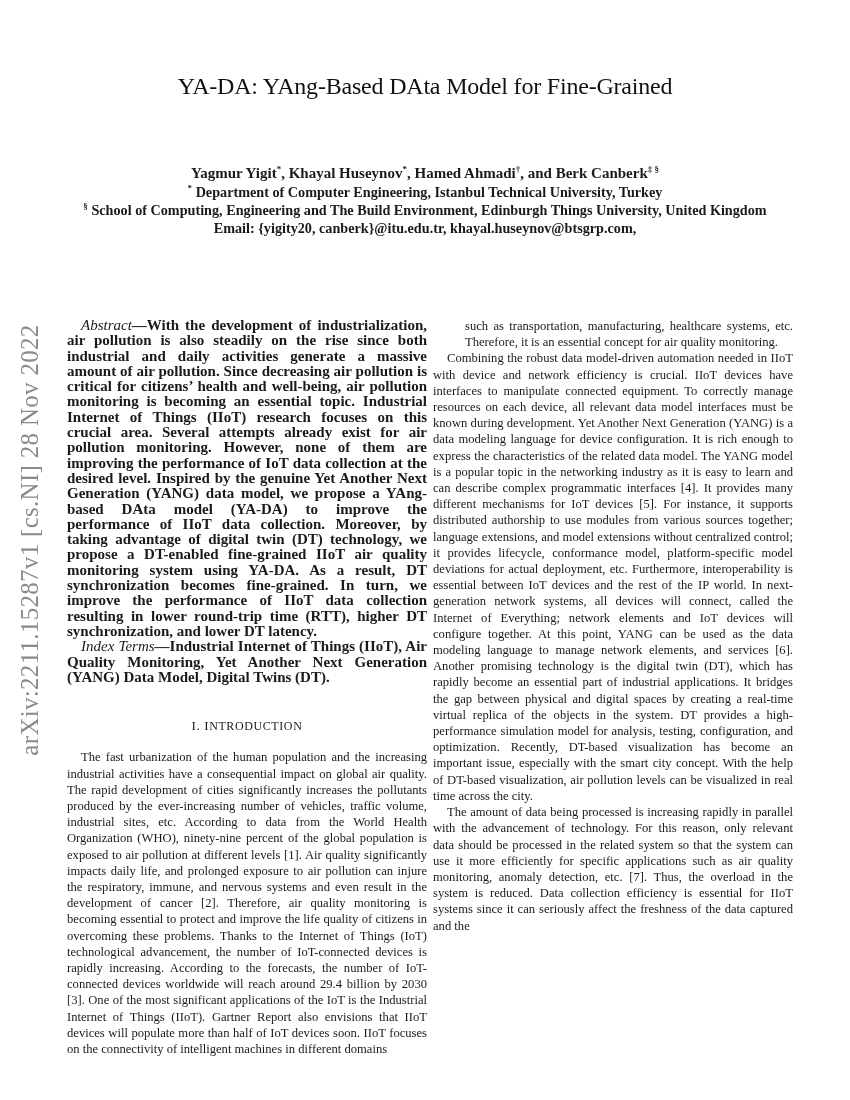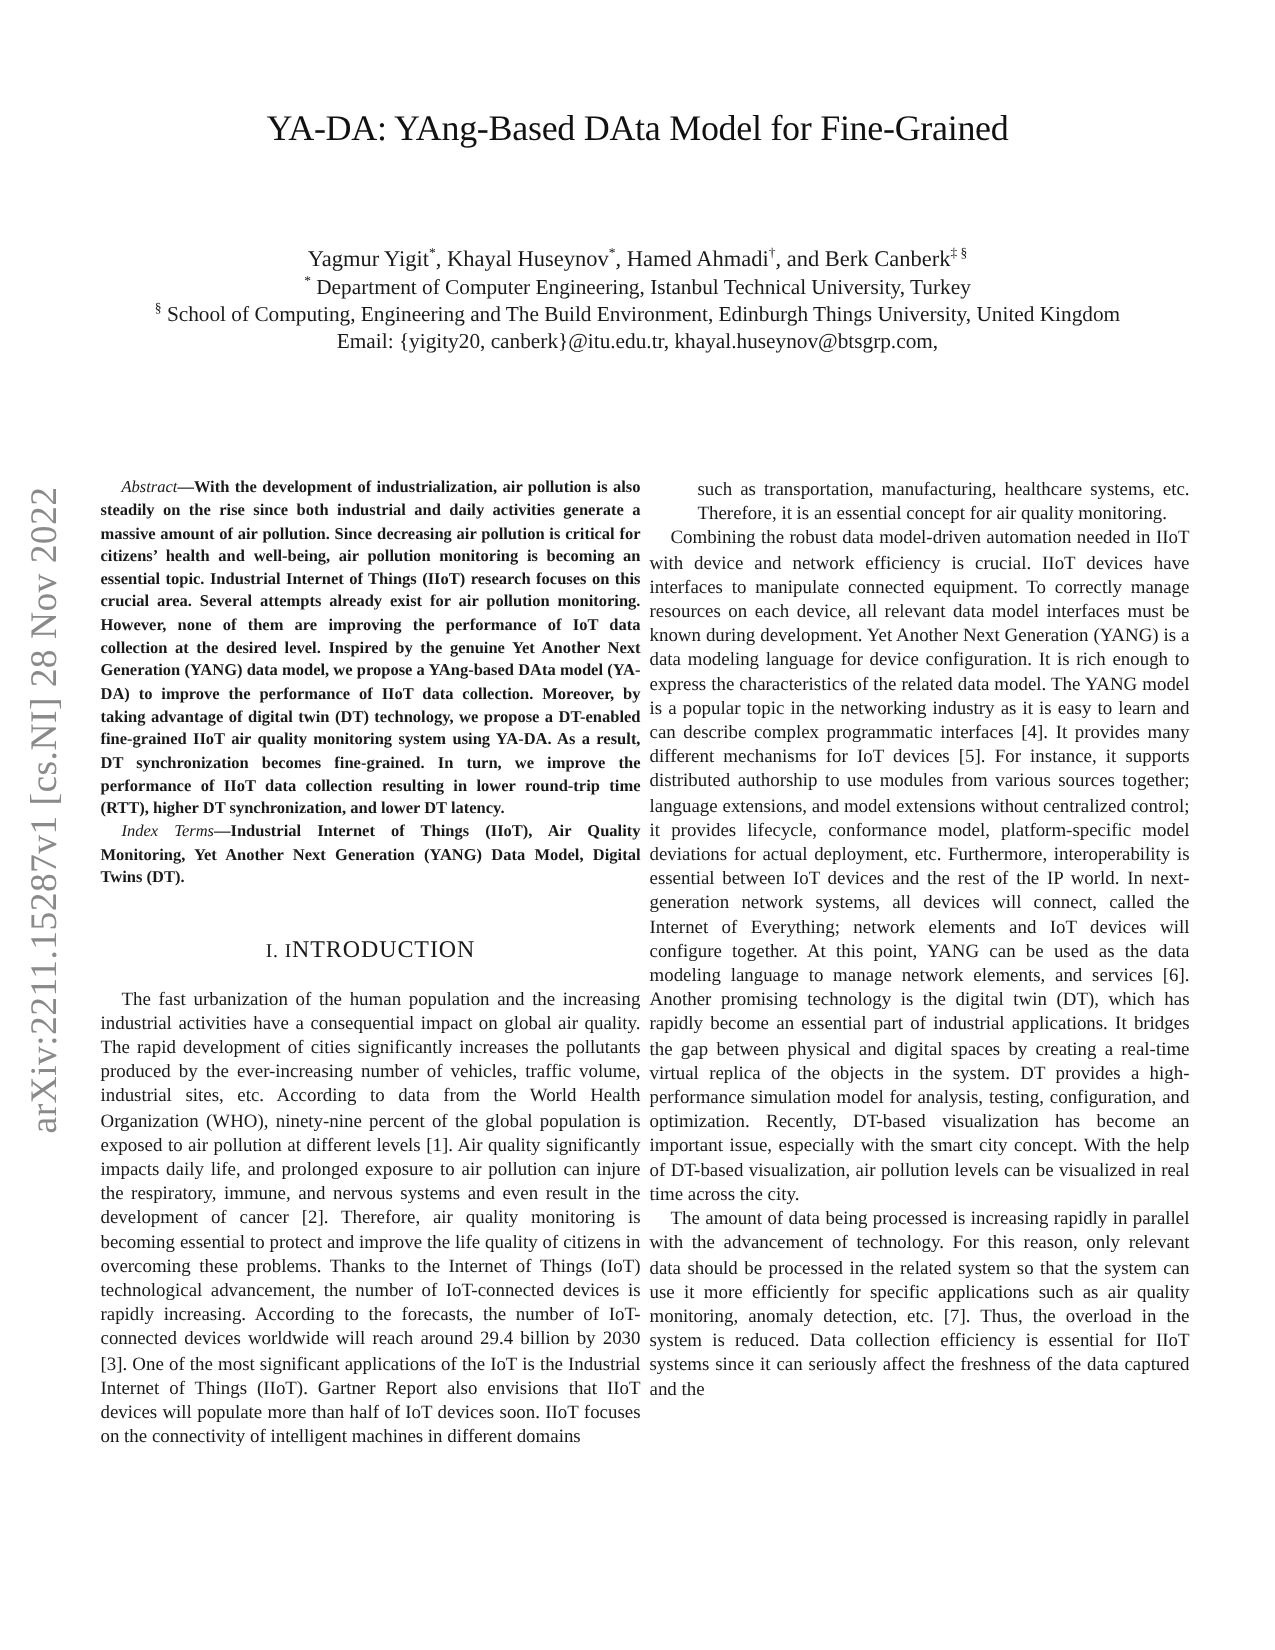--- a/index.html
+++ b/index.html
@@ -1,35 +1,35 @@
 <!DOCTYPE html>
 <html><head>
   <meta charset="utf-8">
   <style>
     html, body { margin: 0; padding: 0; background: #ffffff; }
     body { width: 850px; height: 1100px; position: relative; overflow: hidden;
            font-family: "Liberation Serif", "DejaVu Serif", serif; color: #1a1a1a; }
     .title { position: absolute; left: 40px; top: 66px; width: 770px; text-align: center;
              font-size: 24px; line-height: 41px; color: #111; letter-spacing: -0.2px; }
     .authors { position: absolute; left: 60px; top: 164px; width: 730px; text-align: center;
-               font-size: 14.2px; line-height: 18px; }
+               font-size: 14.2px; line-height: 18px; font-weight: bold; }
     .authors .line { display: block; white-space: nowrap; }
     .authors .names { font-size: 15px; margin-bottom: 1px; }
     sup { font-size: 9px; line-height: 0; vertical-align: super; }
     .sidebar { position: absolute; left: 0; top: 0; width: 60px; height: 1100px; }
     .arxiv { position: absolute; left: 30px; top: 540px; transform: translate(-50%, -50%) rotate(-90deg);
              white-space: nowrap; font-size: 25px; color: #8a8a8a; letter-spacing: 0.3px; }
     .col { position: absolute; width: 360px; font-size: 12.6px; line-height: 16.2px; text-align: justify; }
     .col-left { left: 67px; top: 318px; }
     .col-right { left: 433px; top: 318px; }
-    .abstract { font-weight: bold; font-size: 11px; line-height: 15.3px; }
+    .abstract { font-weight: bold; font-size: 15px; line-height: 15.3px; }
     .abstract p { margin: 0; text-indent: 14px; }
     .abstract .lead { font-style: italic; font-weight: normal; }
     .section-head { text-align: center; font-size: 13px; letter-spacing: 0.6px; margin: 33px 0 15px 0; }
-    .section-head .sc { font-size: 16px; }
+    .section-head .sc { font-size: 12px; }
     .body-text p { margin: 0; text-indent: 14px; hyphens: auto; }
     .col-right p.first { text-indent: 0; margin-left: 32px; }
   </style>
 </head>
 <body>
 
 <div class="sidebar">
   <div class="arxiv">arXiv:2211.15287v1  [cs.NI]  28 Nov 2022</div>
 </div>
 

